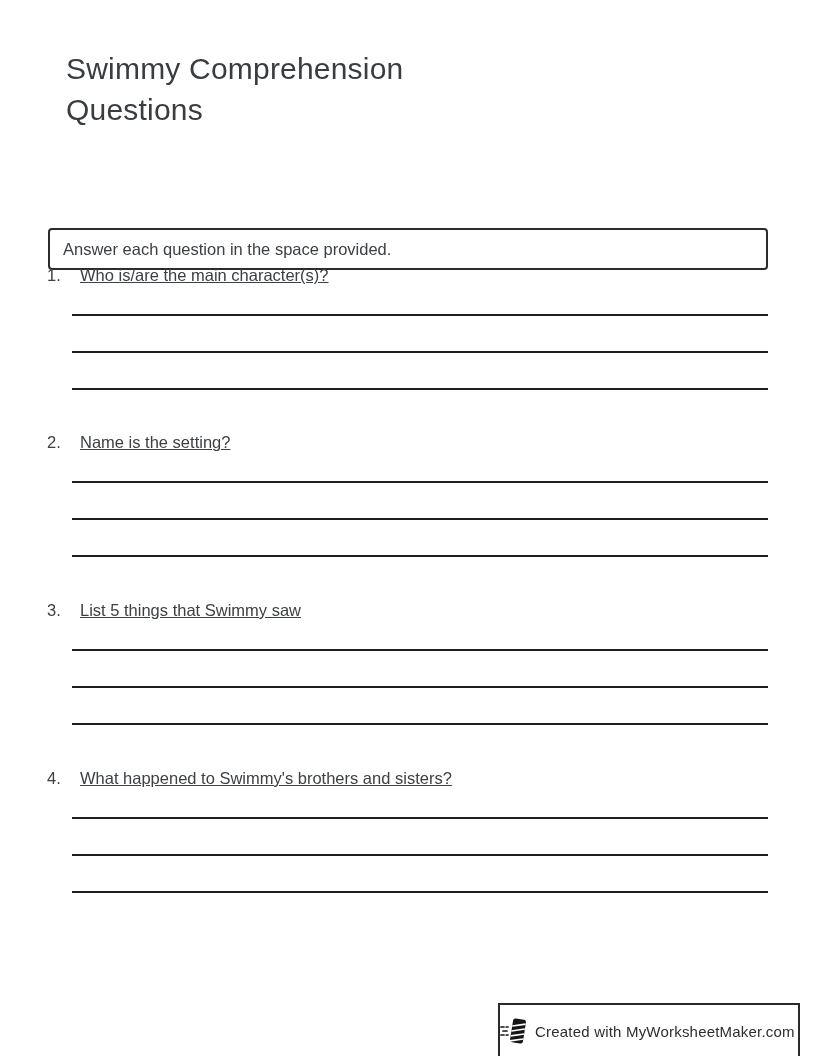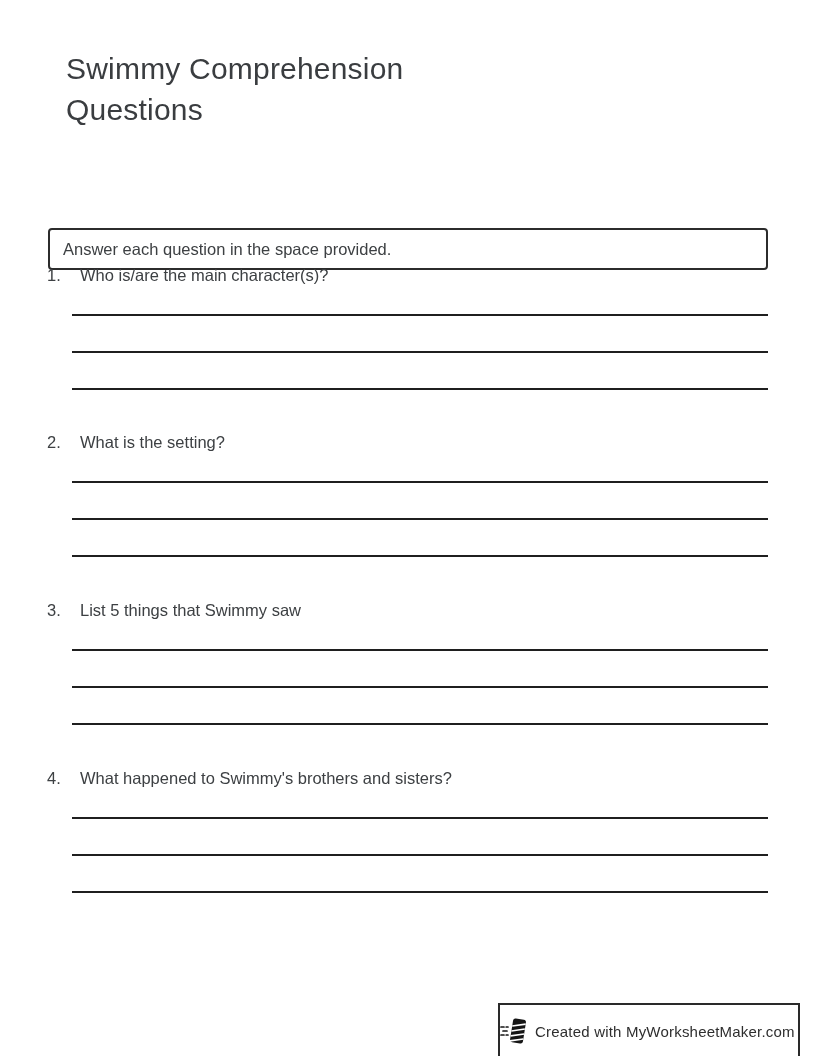--- a/index.html
+++ b/index.html
@@ -85,20 +85,21 @@
     font-size: 16.5px;
     line-height: 23px;
     color: #3d4043;
   }
   .q-num {
     width: 33px;
     flex: 0 0 33px;
   }
   .q-text {
     flex: 1;
+    text-decoration: underline;
   }
   .answer-line {
     margin-left: 25px;
     border-bottom: 2px solid #1f1f1f;
   }
   .answer-line.first { height: 27px; }
   .answer-line.rest  { height: 35px; }
 
   
   .footer-badge {
@@ -143,21 +144,21 @@
       <span class="q-text">Who is/are the main character(s)?</span>
     </div>
     <div class="answer-line first"></div>
     <div class="answer-line rest"></div>
     <div class="answer-line rest"></div>
   </div>
 
   <div class="question q2">
     <div class="q-row">
       <span class="q-num">2.</span>
-      <span class="q-text">What is the setting?</span>
+      <span class="q-text">Name is the setting?</span>
     </div>
     <div class="answer-line first"></div>
     <div class="answer-line rest"></div>
     <div class="answer-line rest"></div>
   </div>
 
   <div class="question q3">
     <div class="q-row">
       <span class="q-num">3.</span>
       <span class="q-text">List 5 things that Swimmy saw</span>

